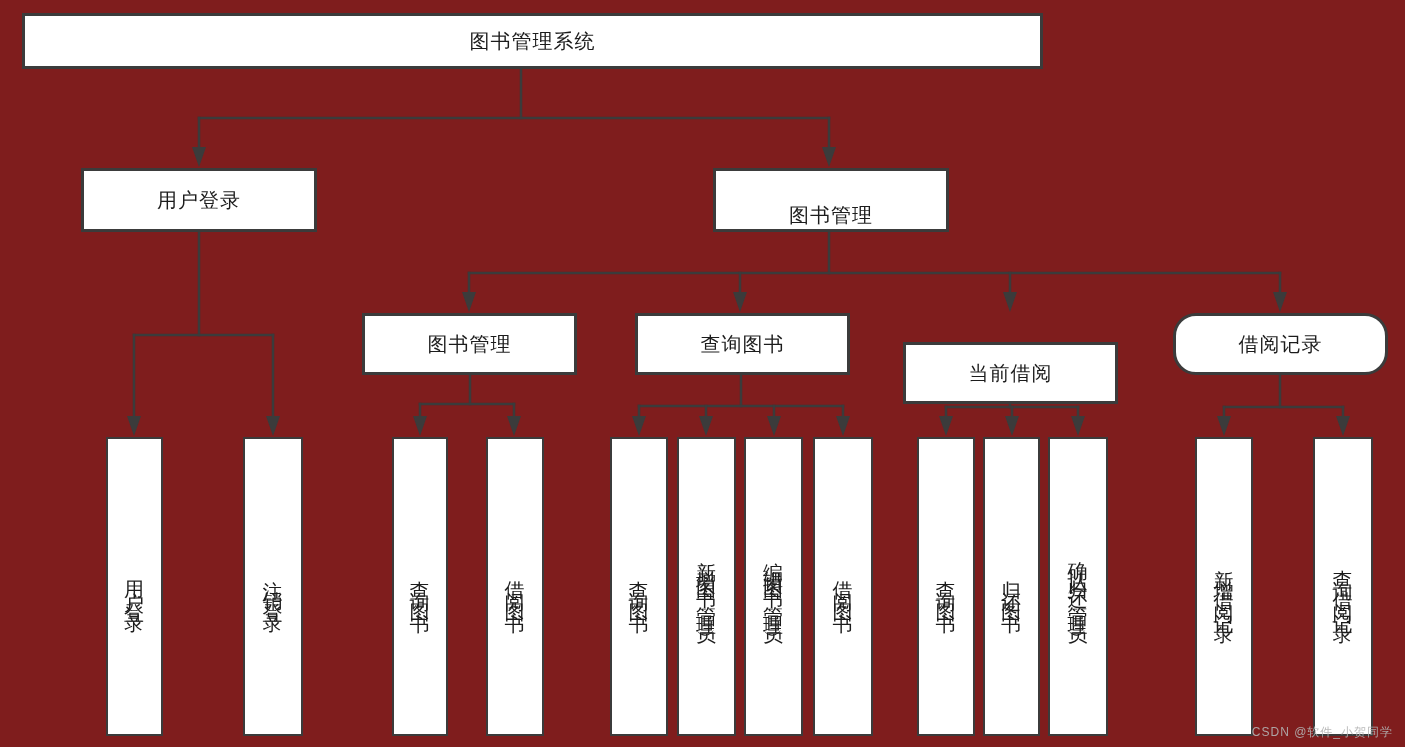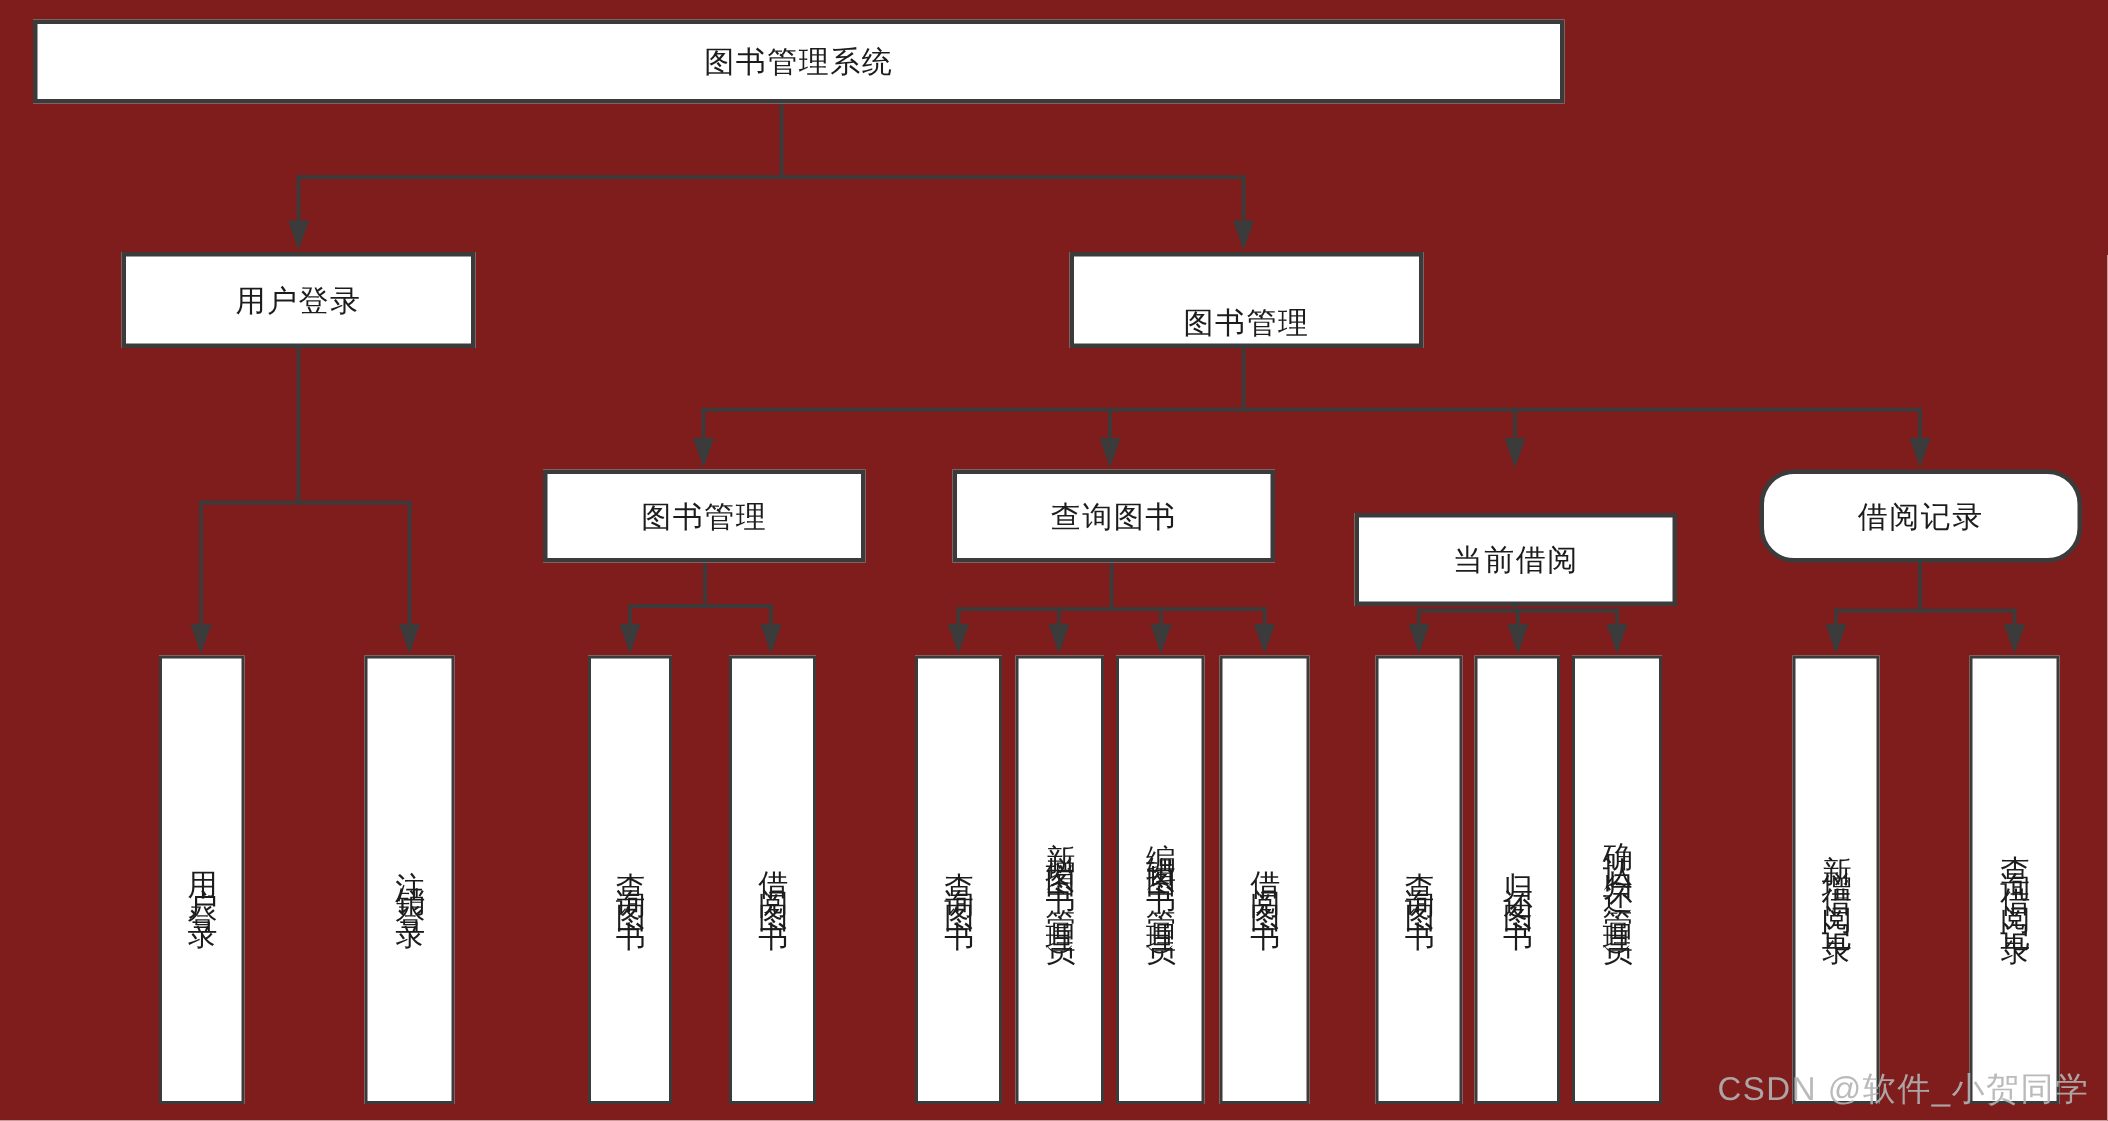--- a/index.html
+++ b/index.html
@@ -33,21 +33,21 @@
     white-space:nowrap;
   }
   .vlabel.tight{letter-spacing:9px;}
   #connectors{
     position:absolute;left:0;top:0;z-index:1;
     pointer-events:none;
   }
   #watermark{
     position:absolute;
     right:12px;bottom:6px;
-    font-size:22px;
+    font-size:12px;
     color:#b3b3b3;
     letter-spacing:1px;
     z-index:5;
     opacity:.9;
   }
 </style>
 </head>
 <body>
 
 <div id="stage">

